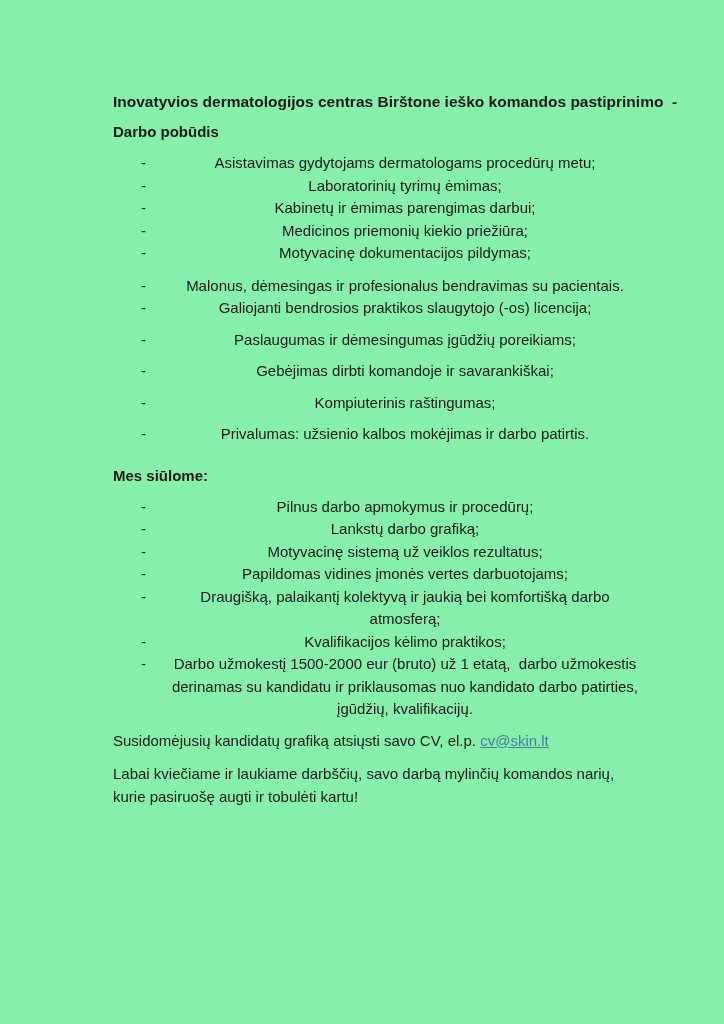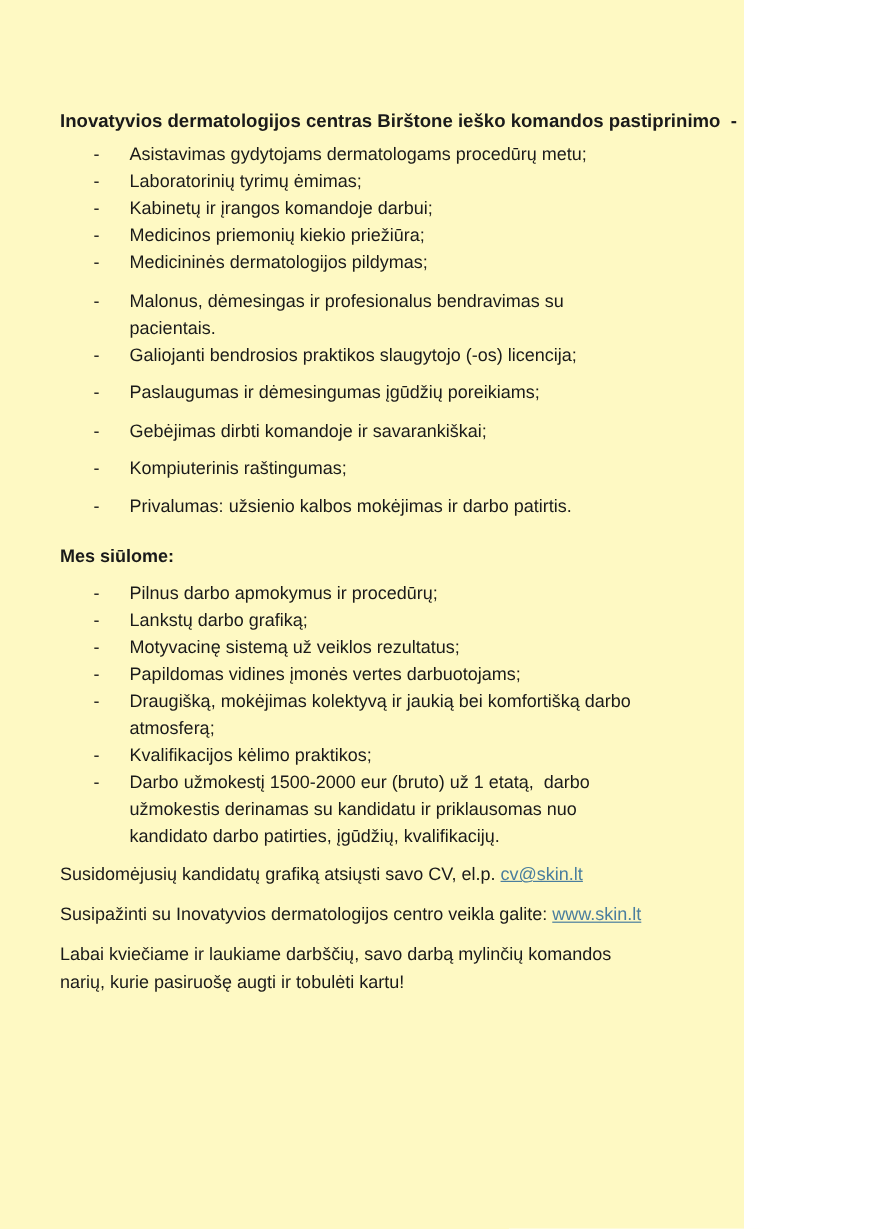--- a/index.html
+++ b/index.html
@@ -4,23 +4,23 @@
 <style>
   html,body{margin:0;padding:0;background:#ffffff;}
   body{
     width:724px;height:1024px;overflow:hidden;
     font-family:"Liberation Sans","DejaVu Sans",sans-serif;
     color:#1a1a1a;
     -webkit-font-smoothing:antialiased;
   }
   .page{
     box-sizing:border-box;
-    width:620px;height:1024px;
-    padding:86px 85px 30px 50px;
-    background:#fef9c3;
+    width:724px;height:1024px;
+    padding:86px 85px 30px 113px;
+    background:#86efac;
   }
   .doc-title{ text-align:center; }
   .title-line{
     font-weight:bold;
     font-size:15.5px;
     line-height:32px;
     white-space:pre;
   }
   h2{
     font-size:15px;
@@ -45,20 +45,21 @@
   ul.spaced li{ margin-bottom:9px; }
   ul.spaced li:last-child{ margin-bottom:0; }
   li.gap-above{ margin-top:10px; }
   .dash{
     flex:0 0 30px;
     white-space:pre;
   }
   .li-text{
     flex:1;
     white-space:pre-wrap;
+    text-align:center;
   }
   p{
     font-size:15px;
     line-height:22.5px;
     margin:11px 0 0 0;
     white-space:pre-wrap;
   }
   p.first-para{ margin-top:9px; }
   a{
     color:var(--link-color,#4a7e9e);
@@ -69,40 +70,41 @@
 </style>
 </head>
 <body style="color: rgb(26, 26, 26); background: rgb(255, 255, 255);">
 
 <div class="page">
 
   <div class="doc-title">
     <div class="title-line">Inovatyvios dermatologijos centras Birštone ieško komandos pastiprinimo  -</div>
   </div>
 
+  <h2 id="heading-darbo">Darbo pobūdis</h2>
   <ul class="tight">
     <li>
         <span class="dash">-</span>
         <span class="li-text">Asistavimas gydytojams dermatologams procedūrų metu;</span>
       </li>
     <li>
         <span class="dash">-</span>
         <span class="li-text">Laboratorinių tyrimų ėmimas;</span>
       </li>
     <li>
         <span class="dash">-</span>
-        <span class="li-text">Kabinetų ir įrangos komandoje darbui;</span>
+        <span class="li-text">Kabinetų ir ėmimas parengimas darbui;</span>
       </li>
     <li>
         <span class="dash">-</span>
         <span class="li-text">Medicinos priemonių kiekio priežiūra;</span>
       </li>
     <li>
         <span class="dash">-</span>
-        <span class="li-text">Medicininės dermatologijos pildymas;</span>
+        <span class="li-text">Motyvacinę dokumentacijos pildymas;</span>
       </li>
     <li class="gap-above">
         <span class="dash">-</span>
         <span class="li-text">Malonus, dėmesingas ir profesionalus bendravimas su pacientais.</span>
       </li>
   </ul>
 
   <ul class="spaced">
     <li>
         <span class="dash">-</span>
@@ -139,31 +141,30 @@
     <li>
         <span class="dash">-</span>
         <span class="li-text">Motyvacinę sistemą už veiklos rezultatus;</span>
       </li>
     <li>
         <span class="dash">-</span>
         <span class="li-text">Papildomas vidines įmonės vertes darbuotojams;</span>
       </li>
     <li>
         <span class="dash">-</span>
-        <span class="li-text">Draugišką, mokėjimas kolektyvą ir jaukią bei komfortišką darbo atmosferą;</span>
+        <span class="li-text">Draugišką, palaikantį kolektyvą ir jaukią bei komfortišką darbo atmosferą;</span>
       </li>
     <li>
         <span class="dash">-</span>
         <span class="li-text">Kvalifikacijos kėlimo praktikos;</span>
       </li>
     <li>
         <span class="dash">-</span>
         <span class="li-text">Darbo užmokestį 1500-2000 eur (bruto) už 1 etatą,  darbo užmokestis derinamas su kandidatu ir priklausomas nuo kandidato darbo patirties, įgūdžių, kvalifikacijų.</span>
       </li>
   </ul>
 
   <p class="first-para"><span>Susidomėjusių kandidatų grafiką atsiųsti savo CV, el.p. </span><a href="#">cv@skin.lt</a></p>
 
-  <p><span>Susipažinti su Inovatyvios dermatologijos centro veikla galite: </span><a href="#">www.skin.lt</a></p>
 
   <p>Labai kviečiame ir laukiame darbščių, savo darbą mylinčių komandos narių, kurie pasiruošę augti ir tobulėti kartu!</p>
 
 </div>
 
 </body></html>

